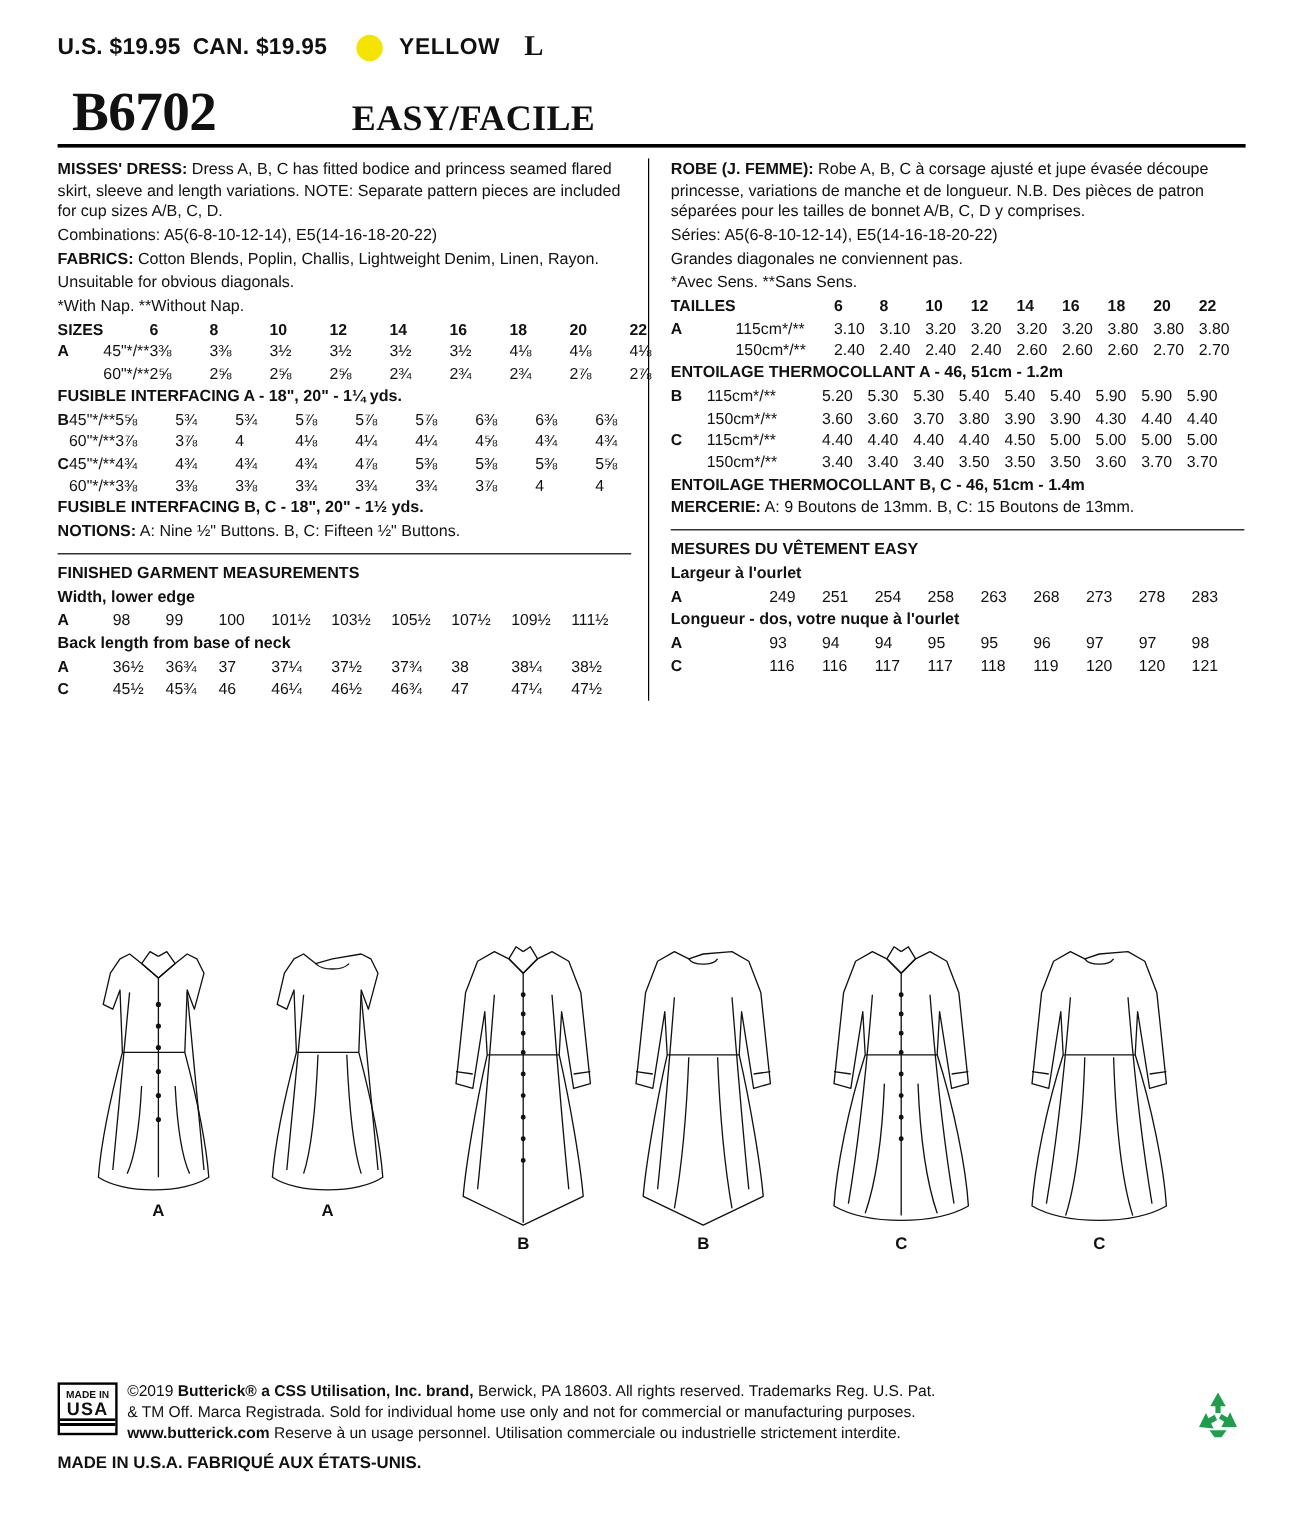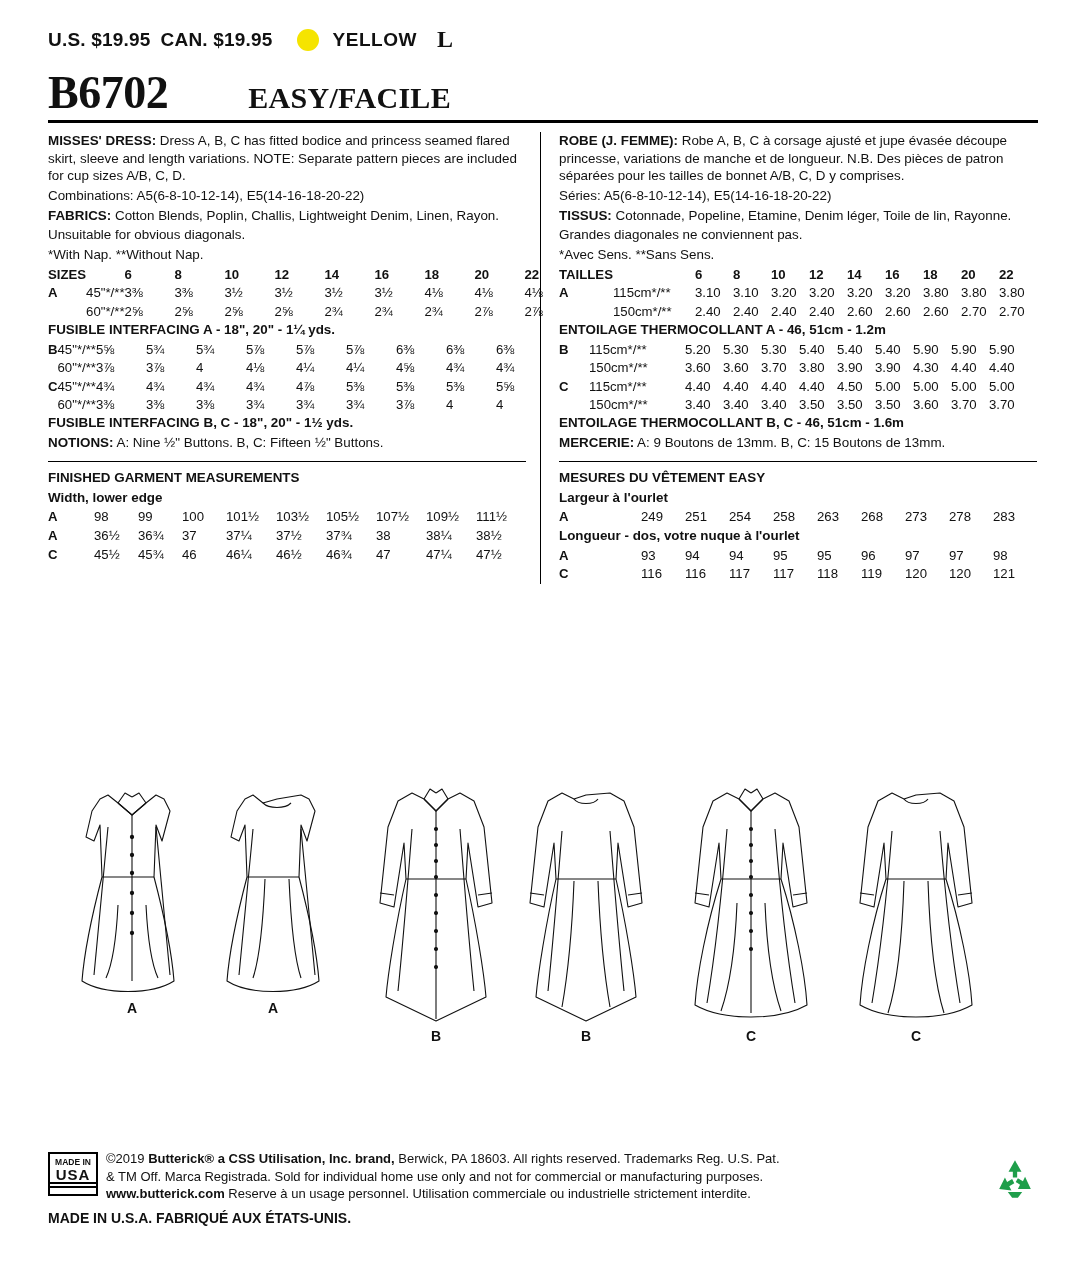--- a/index.html
+++ b/index.html
@@ -22,31 +22,31 @@
   .topbar .price{font-weight:bold;}
   .dot{
     width:22px;height:22px;border-radius:50%;
     background:#f5e400;display:inline-block;margin:0 4px 0 14px;
   }
   .colorname{font-weight:bold;letter-spacing:.5px;}
   .sizecode{font-family:"Liberation Serif",serif;font-size:24px;font-weight:bold;margin-left:10px;}
 
   
   .titlerow{
-    position:absolute;left:48px;top:66px;width:990px;
+    position:absolute;left:60px;top:66px;width:990px;
     display:flex;align-items:baseline;
   }
   .patnum{
     font-family:"Liberation Serif",serif;
     font-size:46px;font-weight:bold;letter-spacing:-.5px;
   }
   .easy{
     font-family:"Liberation Serif",serif;
     font-size:30px;font-weight:bold;
-    margin-left:80px;letter-spacing:.3px;
+    margin-left:113px;letter-spacing:.3px;
   }
   .rule{
     position:absolute;left:48px;top:120px;width:990px;height:3px;background:#000;
   }
 
   
   .cols{
     position:absolute;left:48px;top:132px;width:990px;
     display:flex;
   }
@@ -207,20 +207,21 @@
         <tbody>
             <tr>
           <td class="lbl">A</td>
           <td class="wid" style="width:58px"></td>
           <td class="vals">
             <span class="r-col">98</span><span class="r-col">99</span><span class="r-col">100</span><span class="r-col" style="width:50px">101½</span><span class="r-col" style="width:50px">103½</span><span class="r-col" style="width:50px">105½</span><span class="r-col" style="width:50px">107½</span><span class="r-col" style="width:50px">109½</span><span class="r-col" style="width:50px">111½</span>
           </td>
         </tr>
       </tbody>
         </table>
+      <p class="boldline">Back length from base of neck</p>
       <table class="sz meas">
         <tbody>
             <tr>
           <td class="lbl">A</td>
           <td class="wid" style="width:58px"></td>
           <td class="vals">
             <span class="r-col">36½</span><span class="r-col">36¾</span><span class="r-col">37</span><span class="r-col" style="width:50px">37¼</span><span class="r-col" style="width:50px">37½</span><span class="r-col" style="width:50px">37¾</span><span class="r-col" style="width:50px">38</span><span class="r-col" style="width:50px">38¼</span><span class="r-col" style="width:50px">38½</span>
           </td>
         </tr>
         <tr>
@@ -233,23 +234,20 @@
       </tbody>
         </table>
     </div>
 
     <div class="col right">
       <p class="blk">
         <b>ROBE  (J.  FEMME):</b><span> Robe A, B, C à corsage ajusté et jupe évasée découpe princesse, variations de manche et de longueur. N.B. Des pièces de patron séparées pour les tailles de bonnet A/B, C, D y comprises.</span>
       </p>
 
       <p>Séries: A5(6-8-10-12-14), E5(14-16-18-20-22)</p>
-      <p>
-        <b>TISSUS:</b><span> Cotonnade, Popeline, Etamine, Denim léger, Toile de lin, Rayonne.</span>
-      </p>
       <p>Grandes diagonales ne conviennent pas.</p>
       <p>*Avec Sens. **Sans Sens.</p>
 
       <table class="sz">
         <tbody>
             <tr class="hdrow">
           <td class="lbl" style="width:52px">TAILLES</td>
           <td class="wid" style="width:72px"></td>
           <td class="vals">
             <span class="l-col" style="width:38px">6</span><span class="l-col" style="width:38px">8</span><span class="l-col" style="width:38px">10</span><span class="l-col" style="width:38px">12</span><span class="l-col" style="width:38px">14</span><span class="l-col" style="width:38px">16</span><span class="l-col" style="width:38px">18</span><span class="l-col" style="width:38px">20</span><span class="l-col" style="width:38px">22</span>
@@ -300,21 +298,21 @@
         <tr>
           <td class="lbl"></td>
           <td class="wid" style="width:96px">150cm*/**</td>
           <td class="vals">
             <span class="l-col" style="width:38px">3.40</span><span class="l-col" style="width:38px">3.40</span><span class="l-col" style="width:38px">3.40</span><span class="l-col" style="width:38px">3.50</span><span class="l-col" style="width:38px">3.50</span><span class="l-col" style="width:38px">3.50</span><span class="l-col" style="width:38px">3.60</span><span class="l-col" style="width:38px">3.70</span><span class="l-col" style="width:38px">3.70</span>
           </td>
         </tr>
       </tbody>
         </table>
 
-      <p class="boldline">ENTOILAGE THERMOCOLLANT B, C - 46, 51cm - 1.6m</p>
+      <p class="boldline">ENTOILAGE THERMOCOLLANT B, C - 46, 51cm - 1.4m</p>
       <p>
         <b>MERCERIE:</b><span> A: 9 Boutons de 13mm. B, C: 15 Boutons de 13mm.</span>
       </p>
 
       <div class="sep"></div>
 
       <p class="fgm">MESURES DU VÊTEMENT EASY</p>
       <p class="boldline">Largeur à l'ourlet</p>
       <table class="sz meas">
         <tbody>

